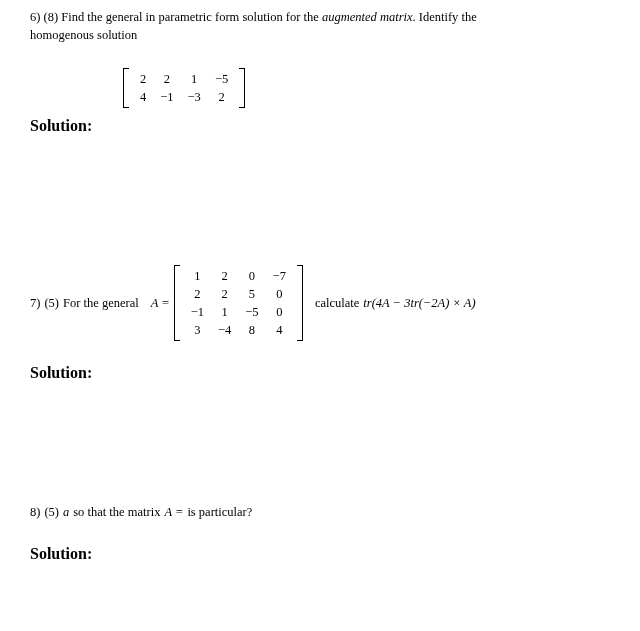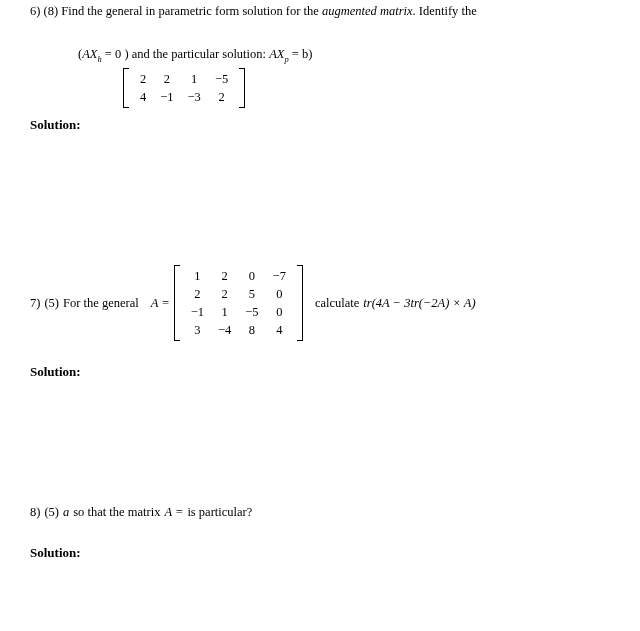--- a/index.html
+++ b/index.html
@@ -20,21 +20,21 @@
     width: 640px;
     height: 631px;
     padding: 0;
   }
   .ital {
     font-style: italic;
   }
   .sol {
     position: absolute;
     font-weight: bold;
-    font-size: 13px;
+    font-size: 16px;
     font-family: "Liberation Serif", serif;
   }
 
   
   .matrix {
     display: inline-block;
     position: relative;
     vertical-align: middle;
     padding: 2px 10px;
   }
@@ -88,21 +88,21 @@
   .inline-row {
     display: flex;
     align-items: center;
     gap: 4px;
   }
 
   sub, sup {
     font-size: 8.5px;
   }
 
-  .q6-line1 { position: absolute; left: 30px; top: 4px; width: 580px; font-size: 12.5px; }
+  .q6-line1 { position: absolute; left: 30px; top: 10px; width: 580px; font-size: 12.5px; }
   .q6-line2 { position: absolute; left: 30px; top: 28px; width: 580px; font-size: 12.5px; }
   .q6-line3 { position: absolute; left: 78px; top: 47px; width: 540px; font-size: 12.5px; }
   .q6-matrix-wrap { position: absolute; left: 123px; top: 68px; }
   .sol6 { left: 30px; top: 117px; }
 
   .q7-wrap { position: absolute; left: 30px; top: 265px; }
   .sol7 { left: 30px; top: 364px; }
 
   .q8-wrap { position: absolute; left: 30px; top: 505px; }
   .sol8 { left: 30px; top: 545px; }
@@ -111,26 +111,22 @@
 <body>
 
 <div class="page">
 
   <div class="q6-line1">
     <span>6)</span>
     <span>(8)</span>
     <span>Find the general in parametric form solution for the </span><span class="ital">augmented matrix</span><span>. Identify the</span>
   </div>
 
-
-  <div class="q6-line3">
-    <span>(</span><span class="ital">AX</span><sub class="ital">h</sub><span> = 0</span>
-    <span>) and the particular solution:</span>
-    <span class="ital">AX</span><sub class="ital">p</sub><span> = b</span><span>)</span>
-  </div>
+  <div class="q6-line2">homogenous solution</div>
+
 
   <div class="q6-matrix-wrap">
     <span class="matrix">
       <span class="brk-left"></span>
       <table>
         <tbody>
             <tr>
           <td>2</td>
           <td>2</td>
           <td>1</td>

